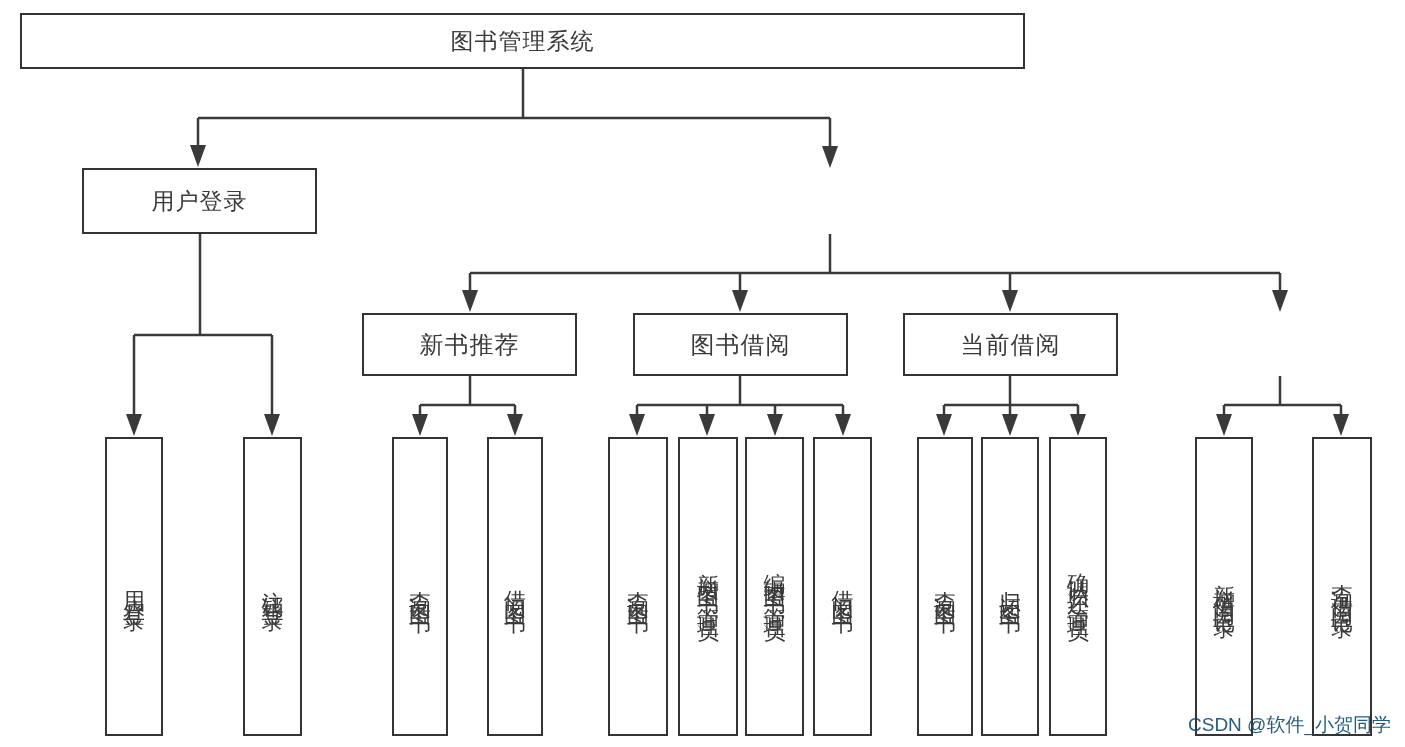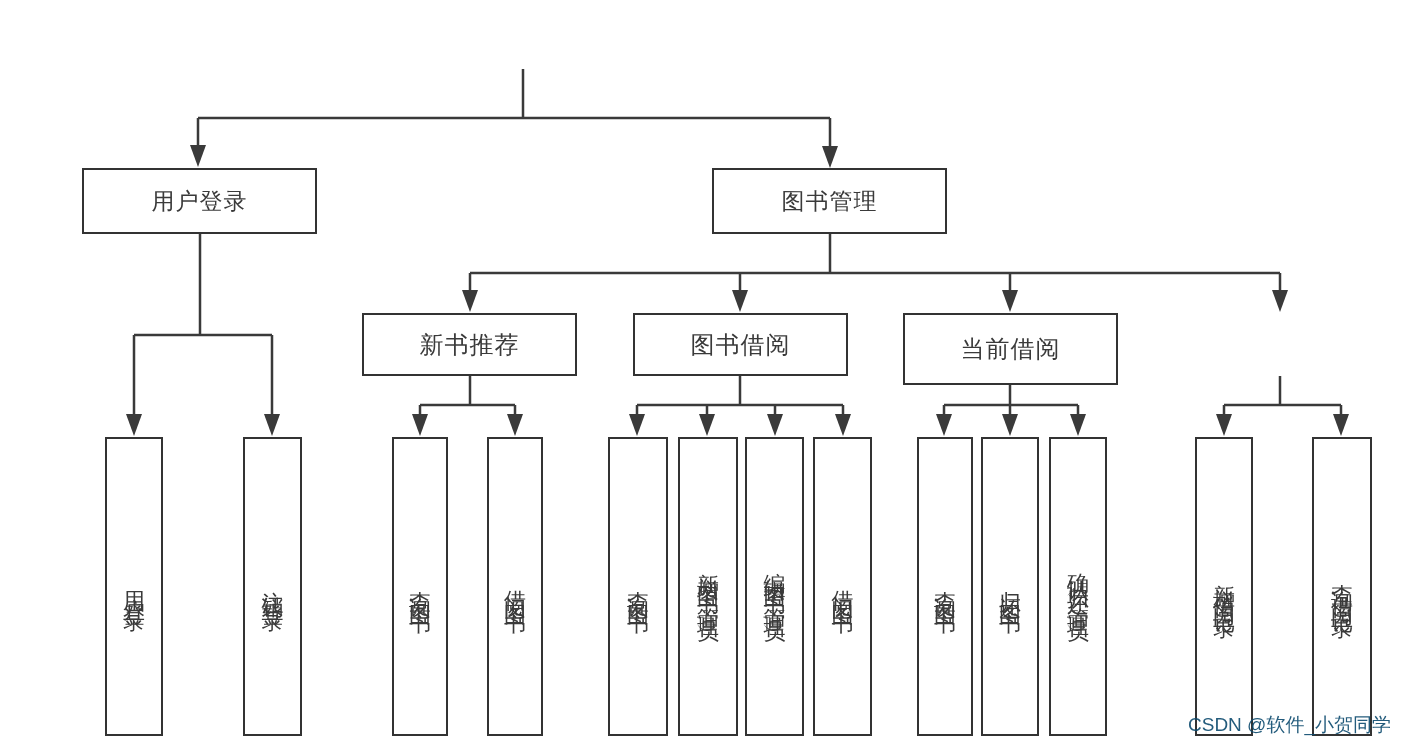--- a/index.html
+++ b/index.html
@@ -73,35 +73,35 @@
       <polygon points="767,414 783,414 775,436"></polygon>
       <polygon points="835,414 851,414 843,436"></polygon>
       <polygon points="936,414 952,414 944,436"></polygon>
       <polygon points="1002,414 1018,414 1010,436"></polygon>
       <polygon points="1070,414 1086,414 1078,436"></polygon>
       <polygon points="1216,414 1232,414 1224,436"></polygon>
       <polygon points="1333,414 1349,414 1341,436"></polygon>
     </g>
   </svg>
 
+  <div class="node h" style="left:20px;top:13px;width:1005px;height:56px">
+    <span>图书管理系统</span>
+  </div>
 
   <div class="node h" style="left:82px;top:168px;width:235px;height:66px">
     <span>用户登录</span>
-  </div>
-  <div class="node h" style="left:712px;top:168px;width:235px;height:66px">
-    <span>图书管理</span>
   </div>
 
   <div class="node h l3" style="left:362px;top:313px;width:215px;height:63px">
     <span>新书推荐</span>
   </div>
   <div class="node h l3" style="left:633px;top:313px;width:215px;height:63px">
     <span>图书借阅</span>
   </div>
-  <div class="node h l3" style="left:903px;top:313px;width:215px;height:72px">
+  <div class="node h l3" style="left:903px;top:313px;width:215px;height:63px">
     <span>当前借阅</span>
   </div>
 
   <div class="node v" style="left:105px;top:437px;width:58px;height:299px">
     <span>用户登录</span>
   </div>
   <div class="node v" style="left:243px;top:437px;width:59px;height:299px">
     <span>注销登录</span>
   </div>
 

